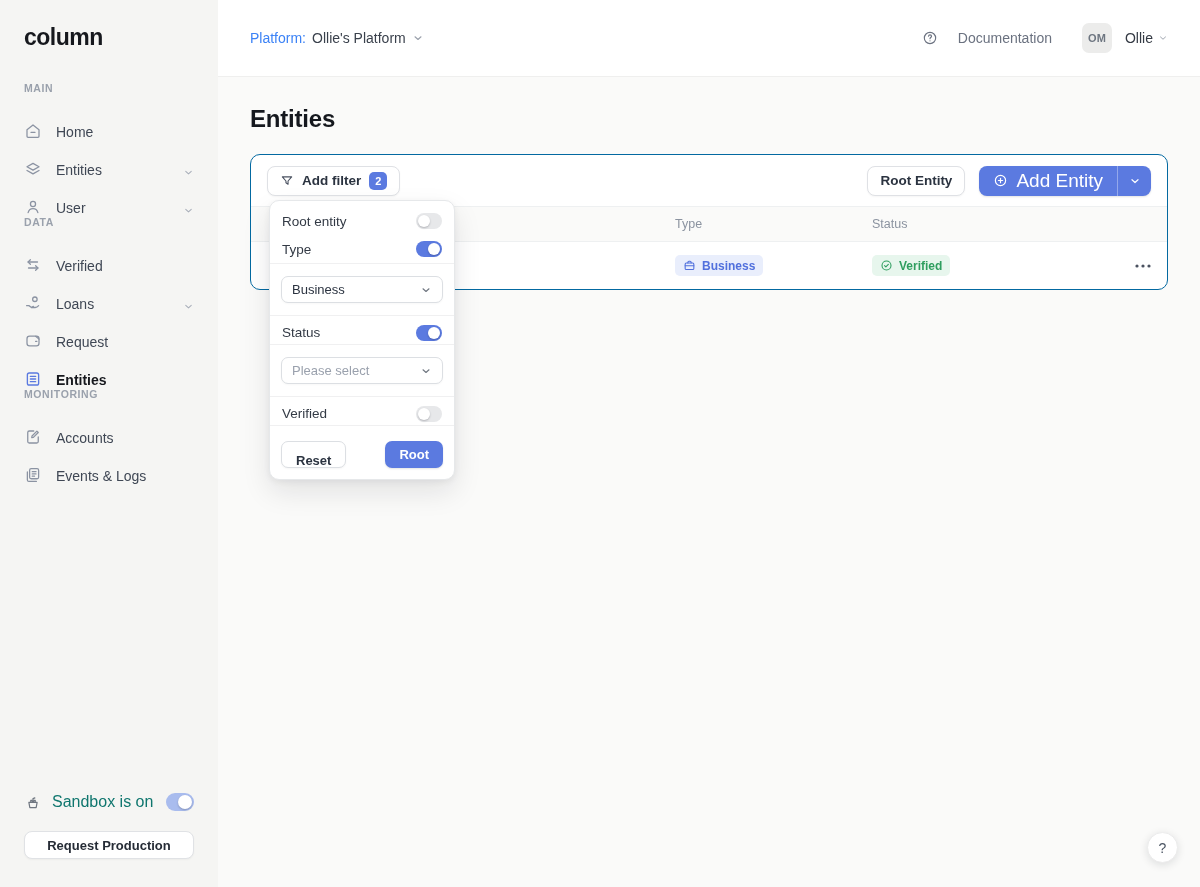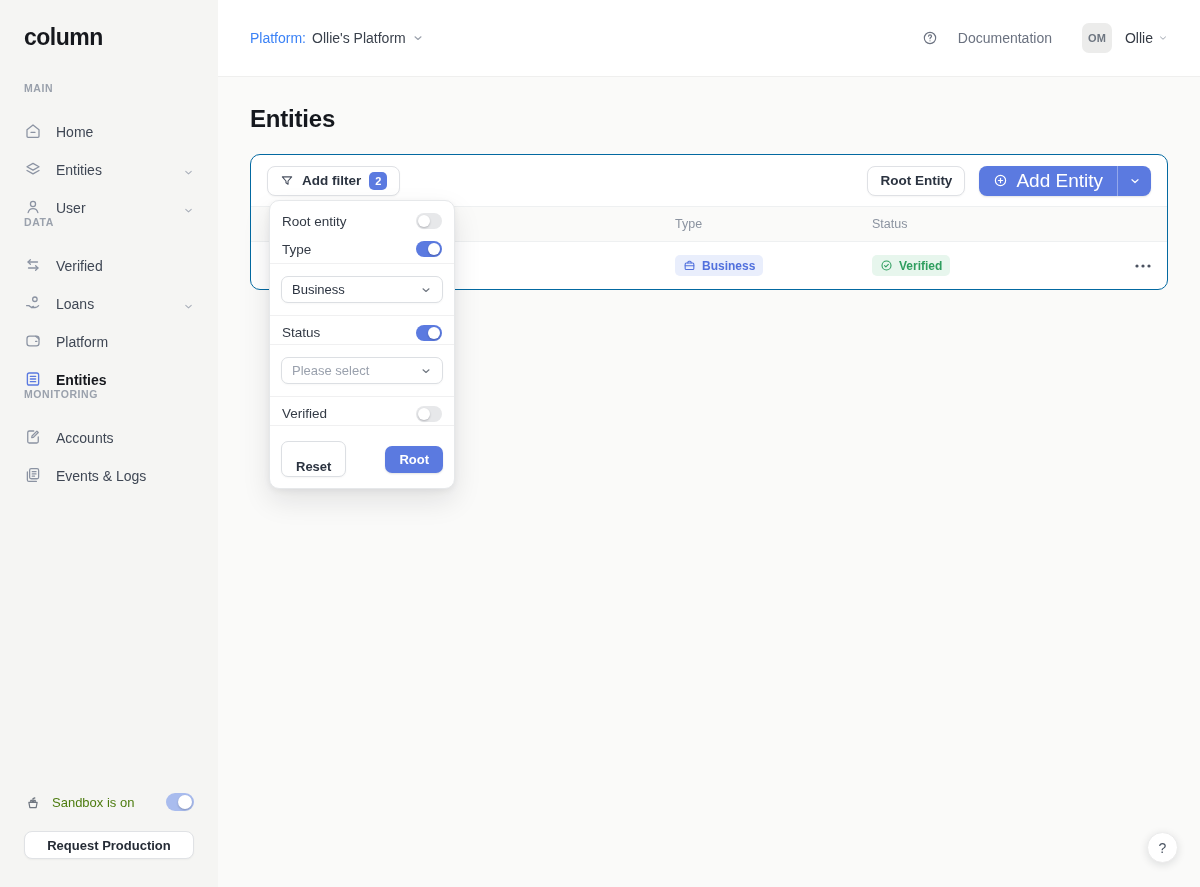--- a/index.html
+++ b/index.html
@@ -38,21 +38,21 @@
   .nav-item .nav-icon { color:#8b93a2; width:18px; height:18px; }
   .nav-item.active { font-weight:700; color:#16181d; }
   .nav-item.active .nav-icon { color:#5b7ae0; }
   .nav-item .chev { margin-left:auto; color:#a7adb8; }
 
   .sandbox-row {
     display:flex; align-items:center; gap:10px;
     padding:0 24px; height:30px; margin-bottom:14px;
   }
   .sandbox-row .nav-icon { color:#6f7680; width:18px; height:18px; }
-  .sandbox-label { font-size:13px; color:#4d7c0f; flex:1; }
+  .sandbox-label { font-size:16px; color:#0f766e; flex:1; }
 
   .request-btn {
     margin:0 24px; height:28px;
     background:#ffffff; border:1px solid #e0e2e5; border-radius:8px;
     font-size:13px; font-weight:700; color:#262c36;
     display:flex; align-items:center; justify-content:center;
     cursor:pointer; box-shadow:0 1px 2px rgba(20,24,34,0.04);
     font-family:"Liberation Sans", sans-serif;
   }
 
@@ -178,21 +178,21 @@
     background:#fff; box-shadow:0 1px 2px rgba(20,24,34,0.03);
   }
   .fp-select .placeholder { color:#9aa1ad; }
   .fp-select .chev { color:#6f7680; }
   .fp-pad { padding-top:5px; }
   .fp-footer {
     display:flex; align-items:center; justify-content:space-between;
     padding:15px 11px 11px;
   }
   .fp-reset {
-    height:27px; padding:17px 14px; background:#fff;
+    height:27px; padding:11px 14px; background:#fff;
     border:1px solid #dcdfe3; border-radius:7px;
     font-size:13px; font-weight:700; color:#2b3340; cursor:pointer;
     box-shadow:0 1px 2px rgba(20,24,34,0.04);
     font-family:"Liberation Sans", sans-serif;
     text-align:right;
   }
   .fp-done {
     height:27px; padding:0 14px; background:#5b7ae0;
     border:none; border-radius:7px;
     font-size:13px; font-weight:700; color:#fff; cursor:pointer;
@@ -290,21 +290,21 @@
     </div>
 
     <div class="nav-item">
       <span class="nav-icon">
         <svg width="18" height="18" viewBox="0 0 24 24" fill="none" stroke="currentColor" stroke-width="1.7" stroke-linecap="round" stroke-linejoin="round">
             <rect x="4" y="5.5" width="16" height="13" rx="3.5"></rect>
             <path d="M20 9.5 15.5 5.8"></path>
             <path d="M15.5 12.5h1.6"></path>
           </svg>
       </span>
-      <span>Platform</span>
+      <span>Request</span>
     </div>
 
     <div class="nav-item active">
       <span class="nav-icon">
         <svg width="18" height="18" viewBox="0 0 24 24" fill="none" stroke="currentColor" stroke-width="1.8" stroke-linecap="round" stroke-linejoin="round">
             <rect x="4.5" y="4" width="15" height="16" rx="2.5"></rect>
             <path d="M8.5 8.5h7"></path>
             <path d="M8.5 12h7"></path>
             <path d="M8.5 15.5h7"></path>
           </svg>

